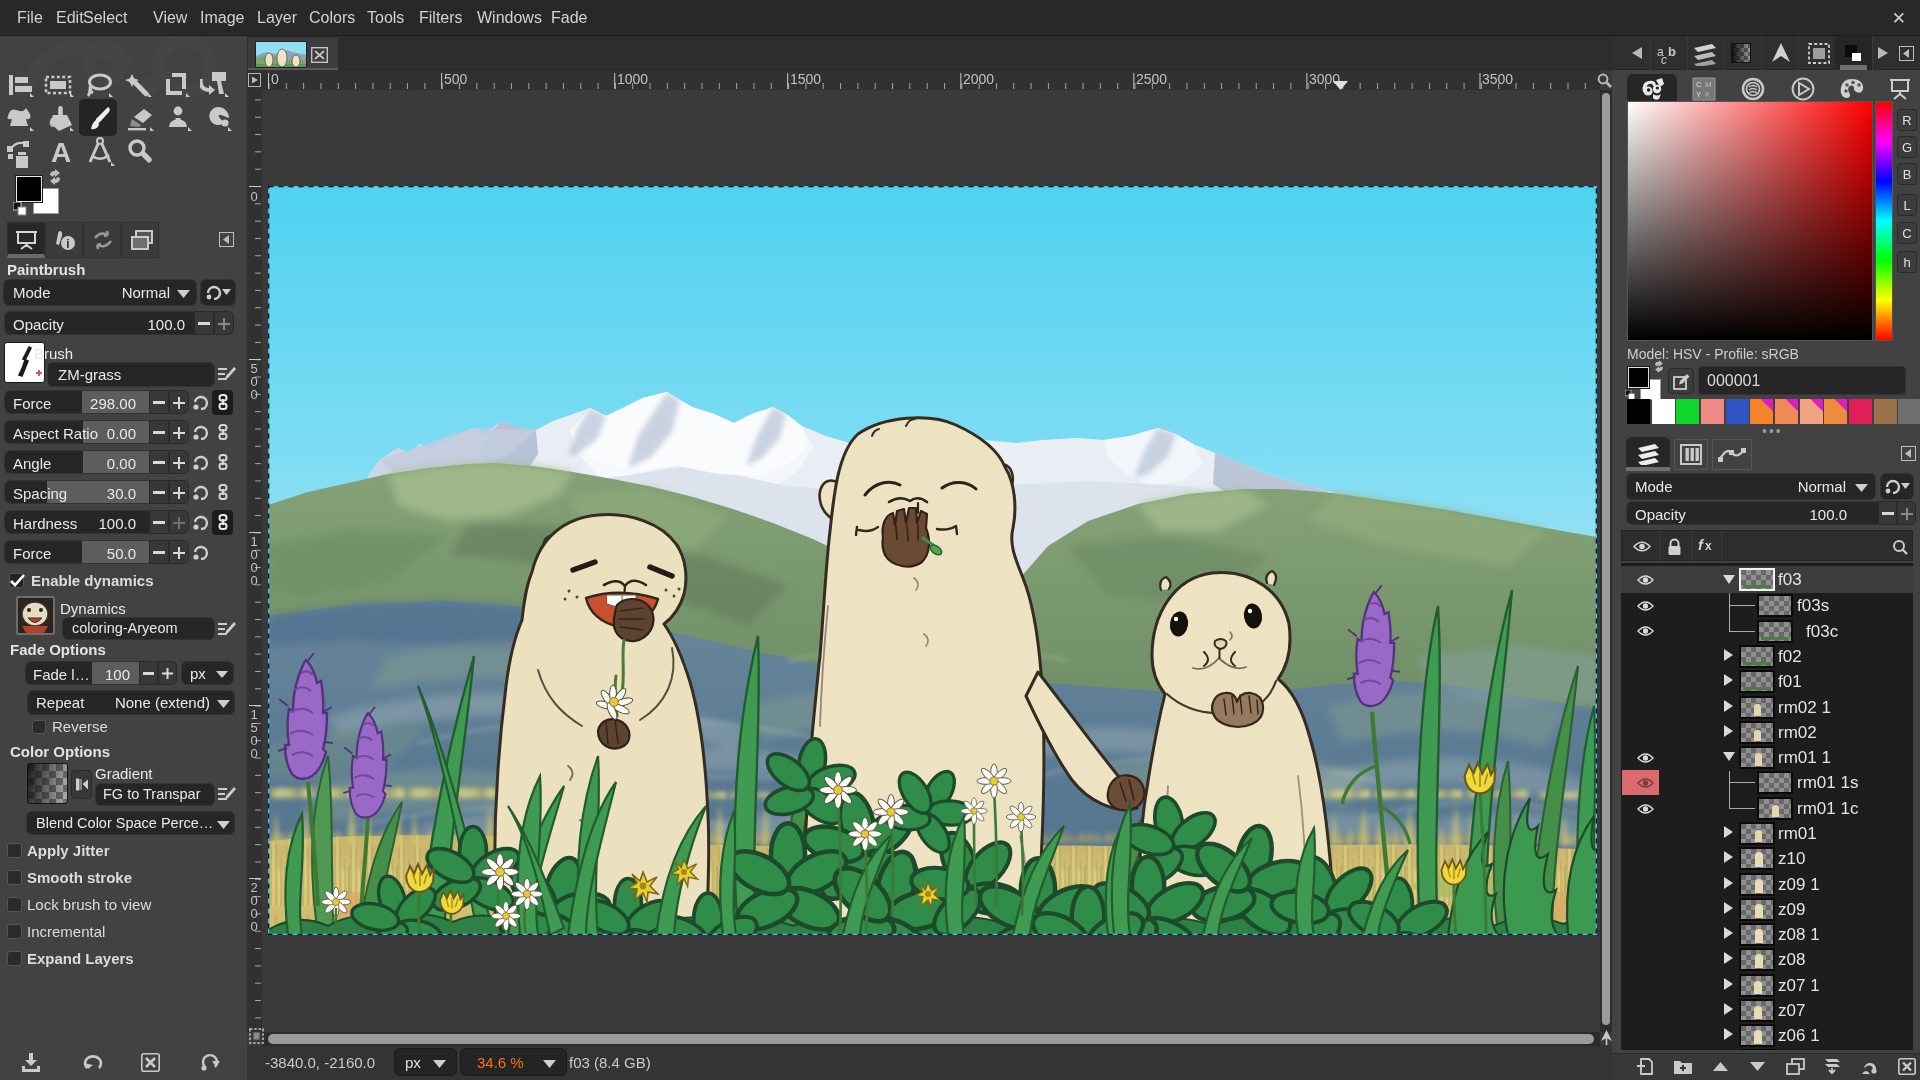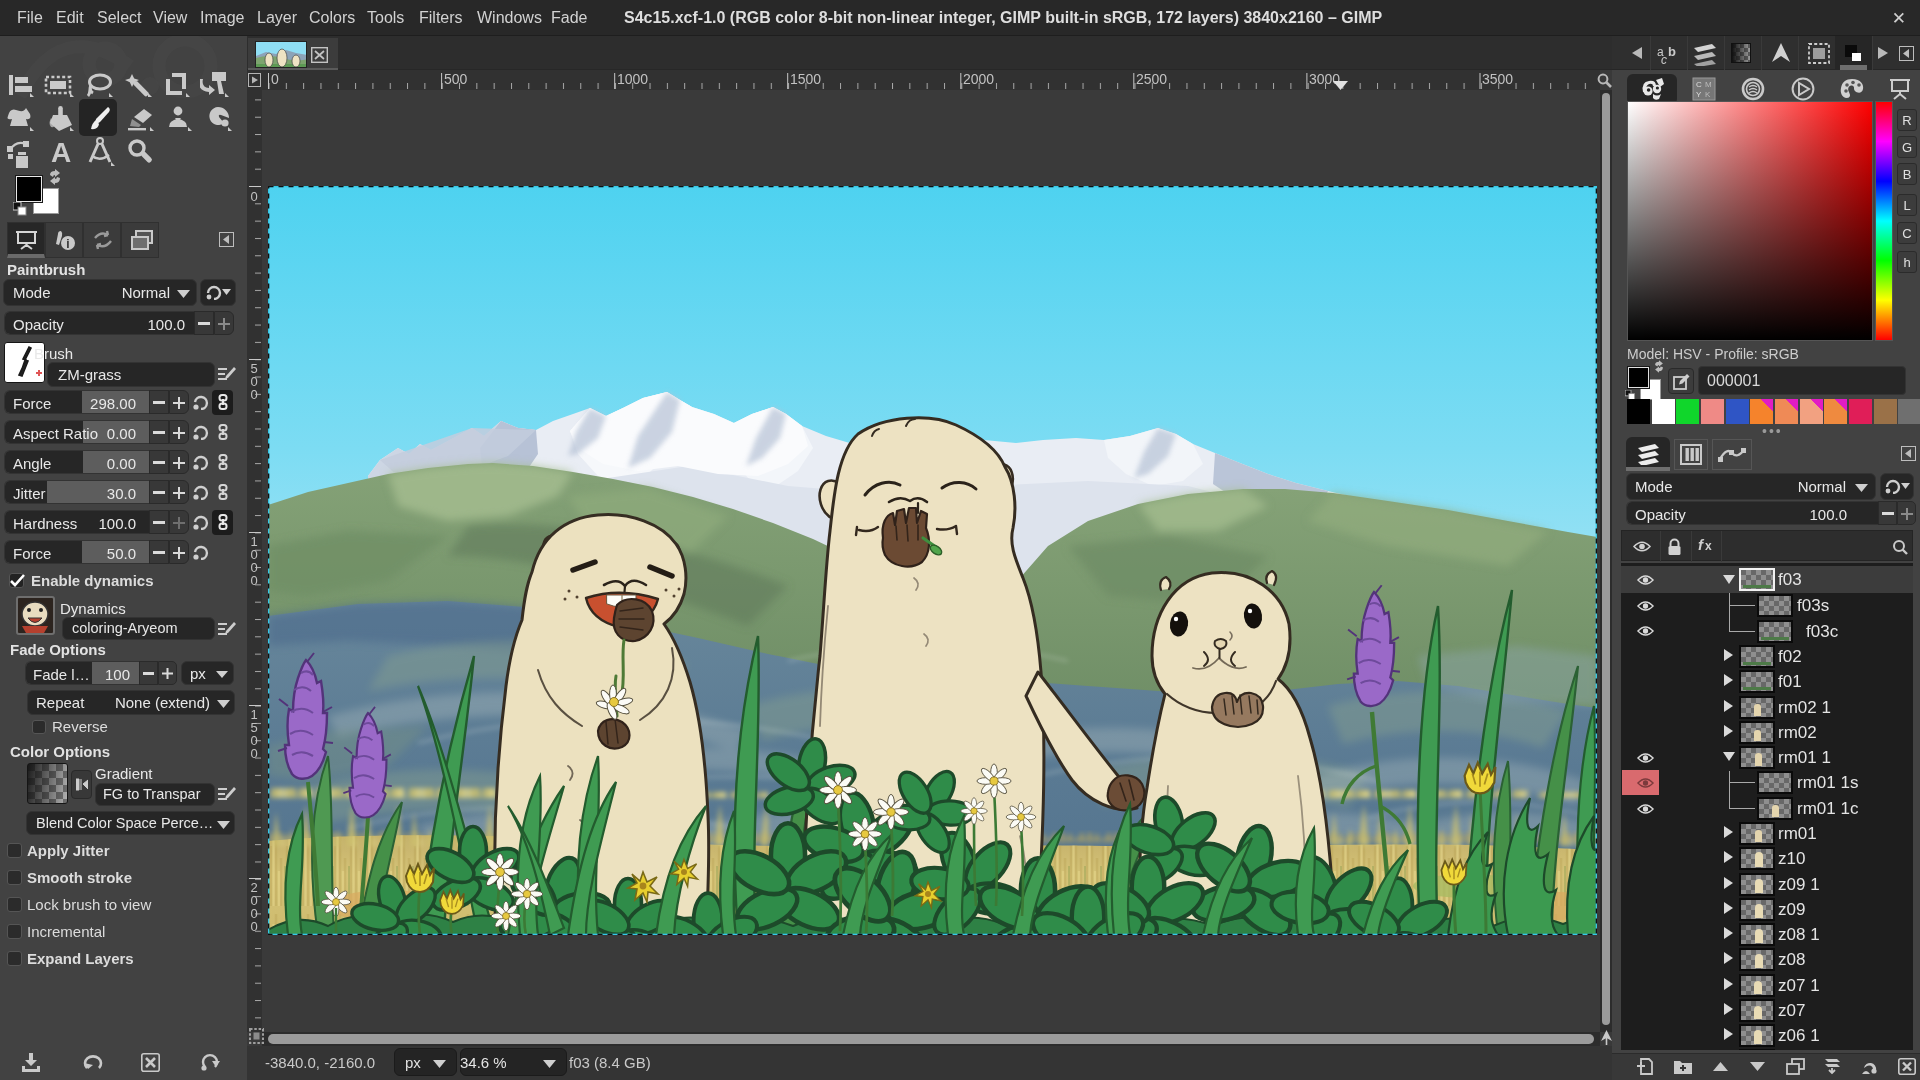--- a/index.html
+++ b/index.html
@@ -53,30 +53,29 @@
 .tri-r{width:0;height:0;border-left:9px solid #d9d9d9;border-top:6px solid transparent;border-bottom:6px solid transparent;position:absolute}
 .tri-d{width:0;height:0;border-top:9px solid #d9d9d9;border-left:6px solid transparent;border-right:6px solid transparent;position:absolute}
 .eyeic{position:absolute;width:17px;height:14px}
 svg{display:block}
 </style></head>
 <body>
 <div id="app">
 <div id="menubar">
 <span class="mi" style="left:17px">File</span>
 <span class="mi" style="left:56px">Edit</span>
-<span class="mi" style="left:97px">Select</span>
+<span class="mi" style="left:83px">Select</span>
 <span class="mi" style="left:153px">View</span>
 <span class="mi" style="left:200px">Image</span>
 <span class="mi" style="left:257px">Layer</span>
 <span class="mi" style="left:309px">Colors</span>
 <span class="mi" style="left:367px">Tools</span>
 <span class="mi" style="left:419px">Filters</span>
 <span class="mi" style="left:477px">Windows</span>
 <span class="mi" style="left:551px">Fade</span>
-<span class="title" style="left:624px">S4c15.xcf-1.0 (RGB color 8-bit non-linear integer, GIMP built-in sRGB, 172 layers) 3840x2160 – GIMP</span>
 <span class="close">✕</span>
 </div>
 <div id="lpanel">
 
 <svg class="abs" style="left:0;top:0" width="247" height="62">
         <g fill="none" stroke="#474747" stroke-width="13" opacity="0.75">
           <path d="M20 60 Q60 -20 130 30"></path>
           <circle cx="105" cy="28" r="16"></circle>
           <circle cx="185" cy="30" r="26"></circle>
         </g>
@@ -352,21 +351,21 @@
         <g fill="none" stroke="#d5d5d5" stroke-width="2">
           <rect x="2.5" y="1" width="7" height="5.5" rx="2.5"></rect>
           <rect x="2.5" y="9.5" width="7" height="5.5" rx="2.5"></rect>
           <path d="M6 5 v6"></path>
         </g>
       </svg>
 
 <div class="slider" style="left:4px;top:444px;width:145px;height:24px">
         <div class="sfill" style="width:42px"></div>
       </div>
-<span class="slab" style="left:13px;top:449px">Jitter</span>
+<span class="slab" style="left:13px;top:449px">Spacing</span>
       <span class="sval" style="left:95px;top:449px;width:41px">30.0</span>
 <div class="spm" style="left:149px;top:444px;width:20px;height:24px">
         <svg width="12" height="3" style="margin:10px auto 0">
           <rect width="12" height="3" fill="#dadada"></rect>
         </svg>
       </div>
 <div class="spm" style="left:169px;top:444px;width:20px;height:24px;border-radius:0 6px 6px 0">
         <svg width="12" height="12" style="margin:6px auto 0">
           <path d="M5 0 h2 v5 h5 v2 h-5 v5 h-2 v-5 h-5 v-2 h5z" fill="#dadada"></path>
         </svg>
@@ -1017,21 +1016,21 @@
         <path d="M6.5 9 v7" stroke="#c9c9c9" stroke-width="1.6"></path>
       </svg>
 <div id="statusbar">
 <span class="abs" style="left:18px;top:8px">-3840.0, -2160.0</span>
 <div class="sbtn" style="left:147px;top:2px;width:63px;height:28px"></div>
 <span class="abs" style="left:158px;top:8px;color:#e0e0e0">px</span>
 <svg class="abs" style="left:186px;top:14px" width="13" height="8">
           <path d="M0 0 h13 l-6.5 8z" fill="#cfcfcf"></path>
         </svg>
 <div class="sbtn" style="left:213px;top:2px;width:107px;height:28px"></div>
-<span class="abs" style="left:213px;top:8px;color:#e5e5e5">34.6 %</span>
+<span class="abs" style="left:230px;top:8px;color:#f97316">34.6 %</span>
 <svg class="abs" style="left:296px;top:14px" width="13" height="8">
           <path d="M0 0 h13 l-6.5 8z" fill="#cfcfcf"></path>
         </svg>
 <span class="abs" style="left:322px;top:8px">f03 (8.4 GB)</span>
 </div>
 </div>
 <div id="rpanel">
 <div id="rdocktabs">
  <svg class="abs" style="left:20px;top:11px" width="10" height="12">
           <path d="M10 0 v12 L0 6z" fill="#b9b9b9"></path>

